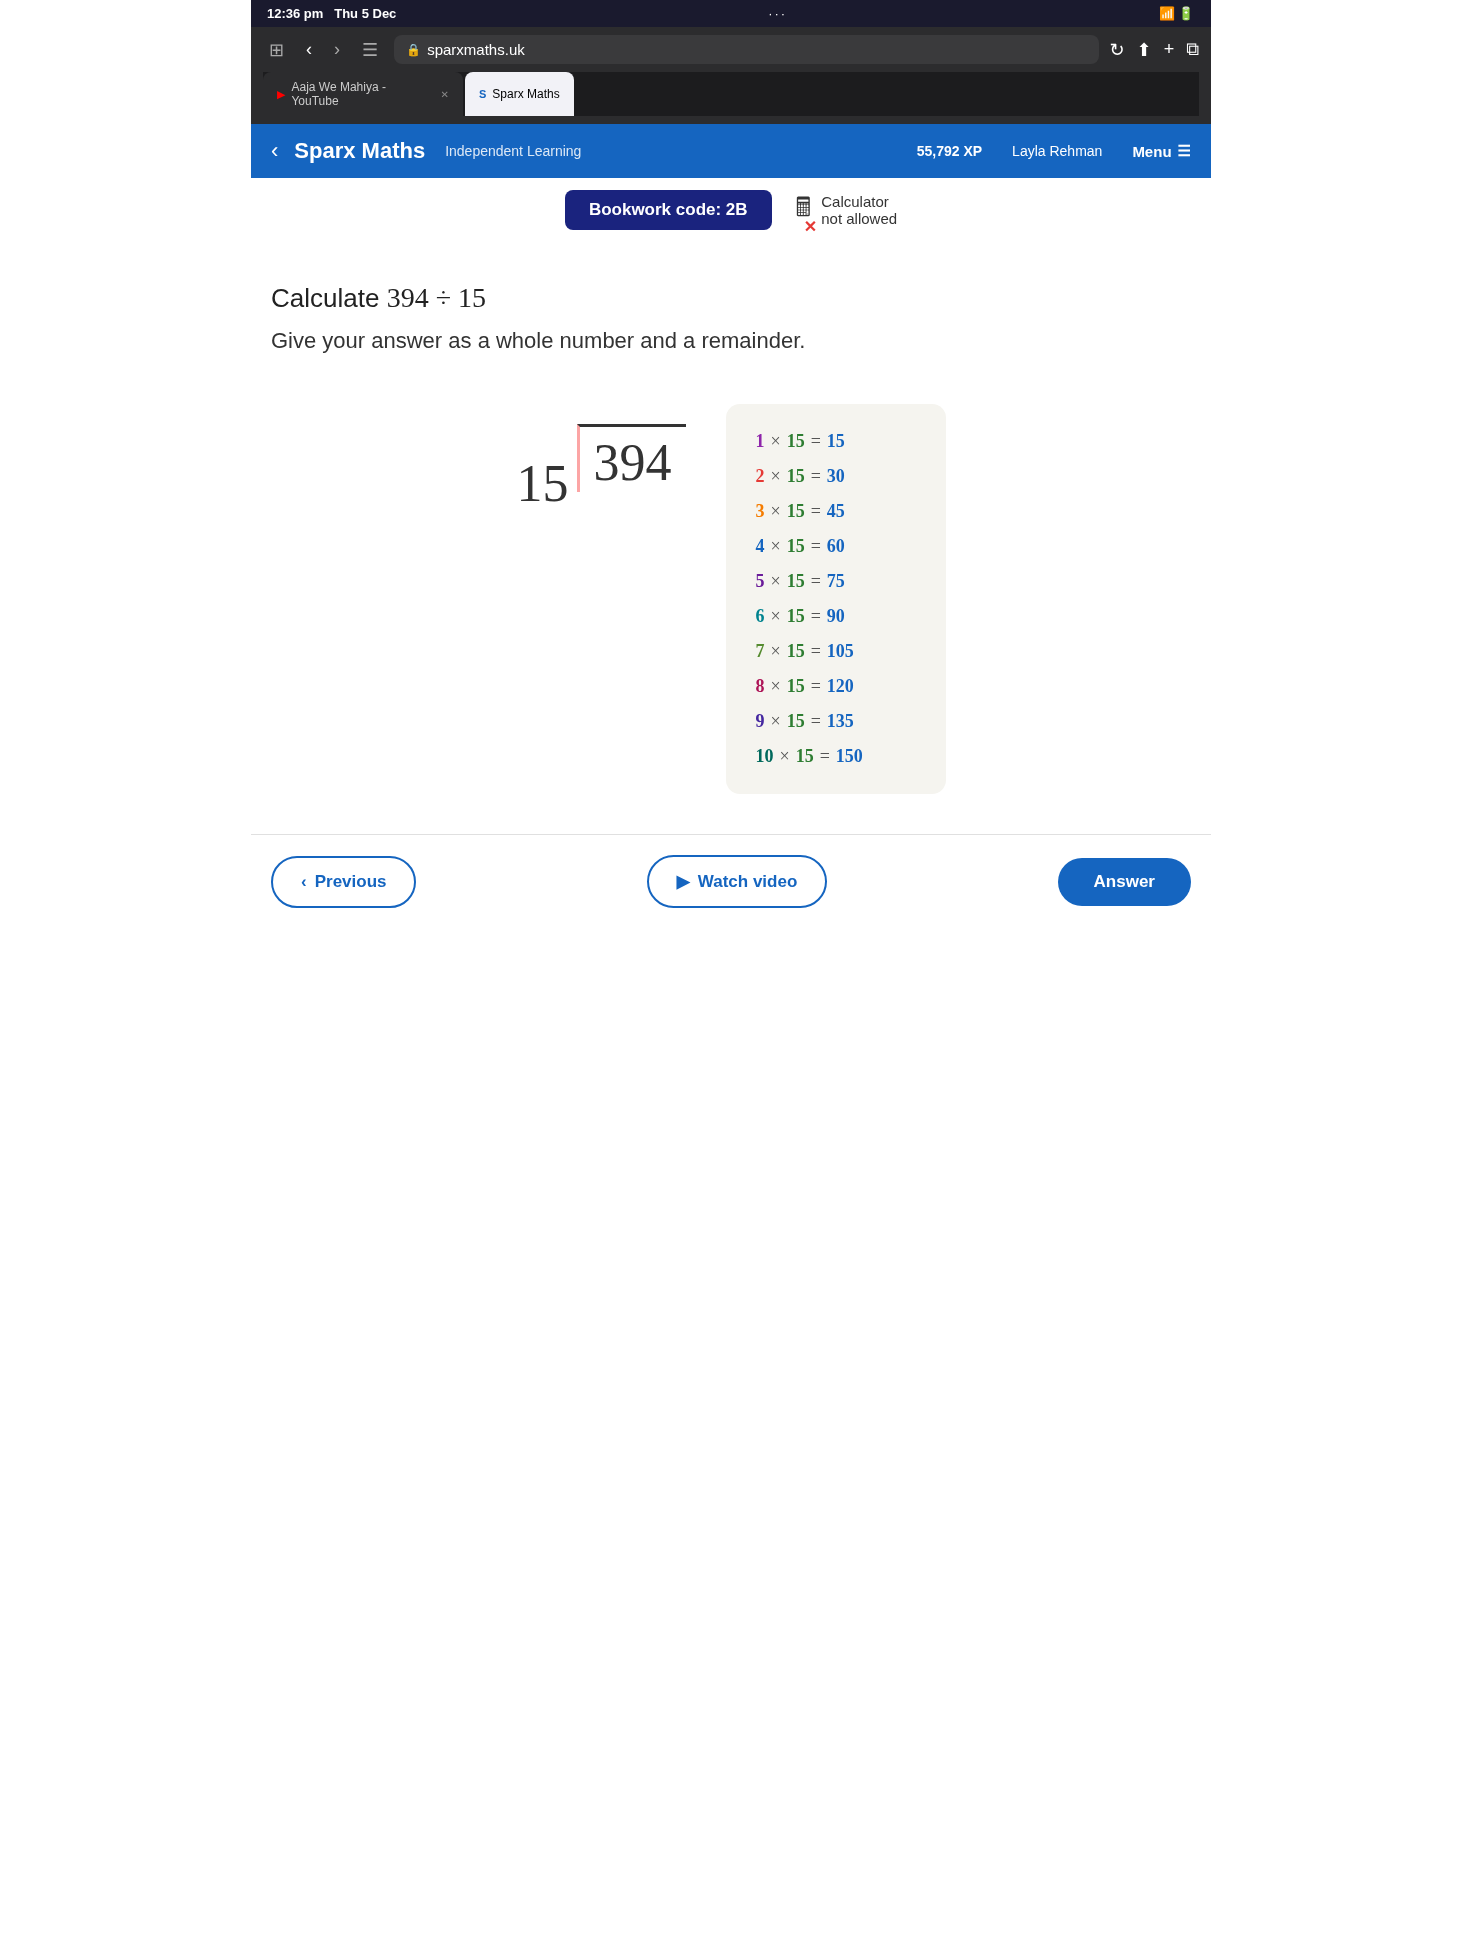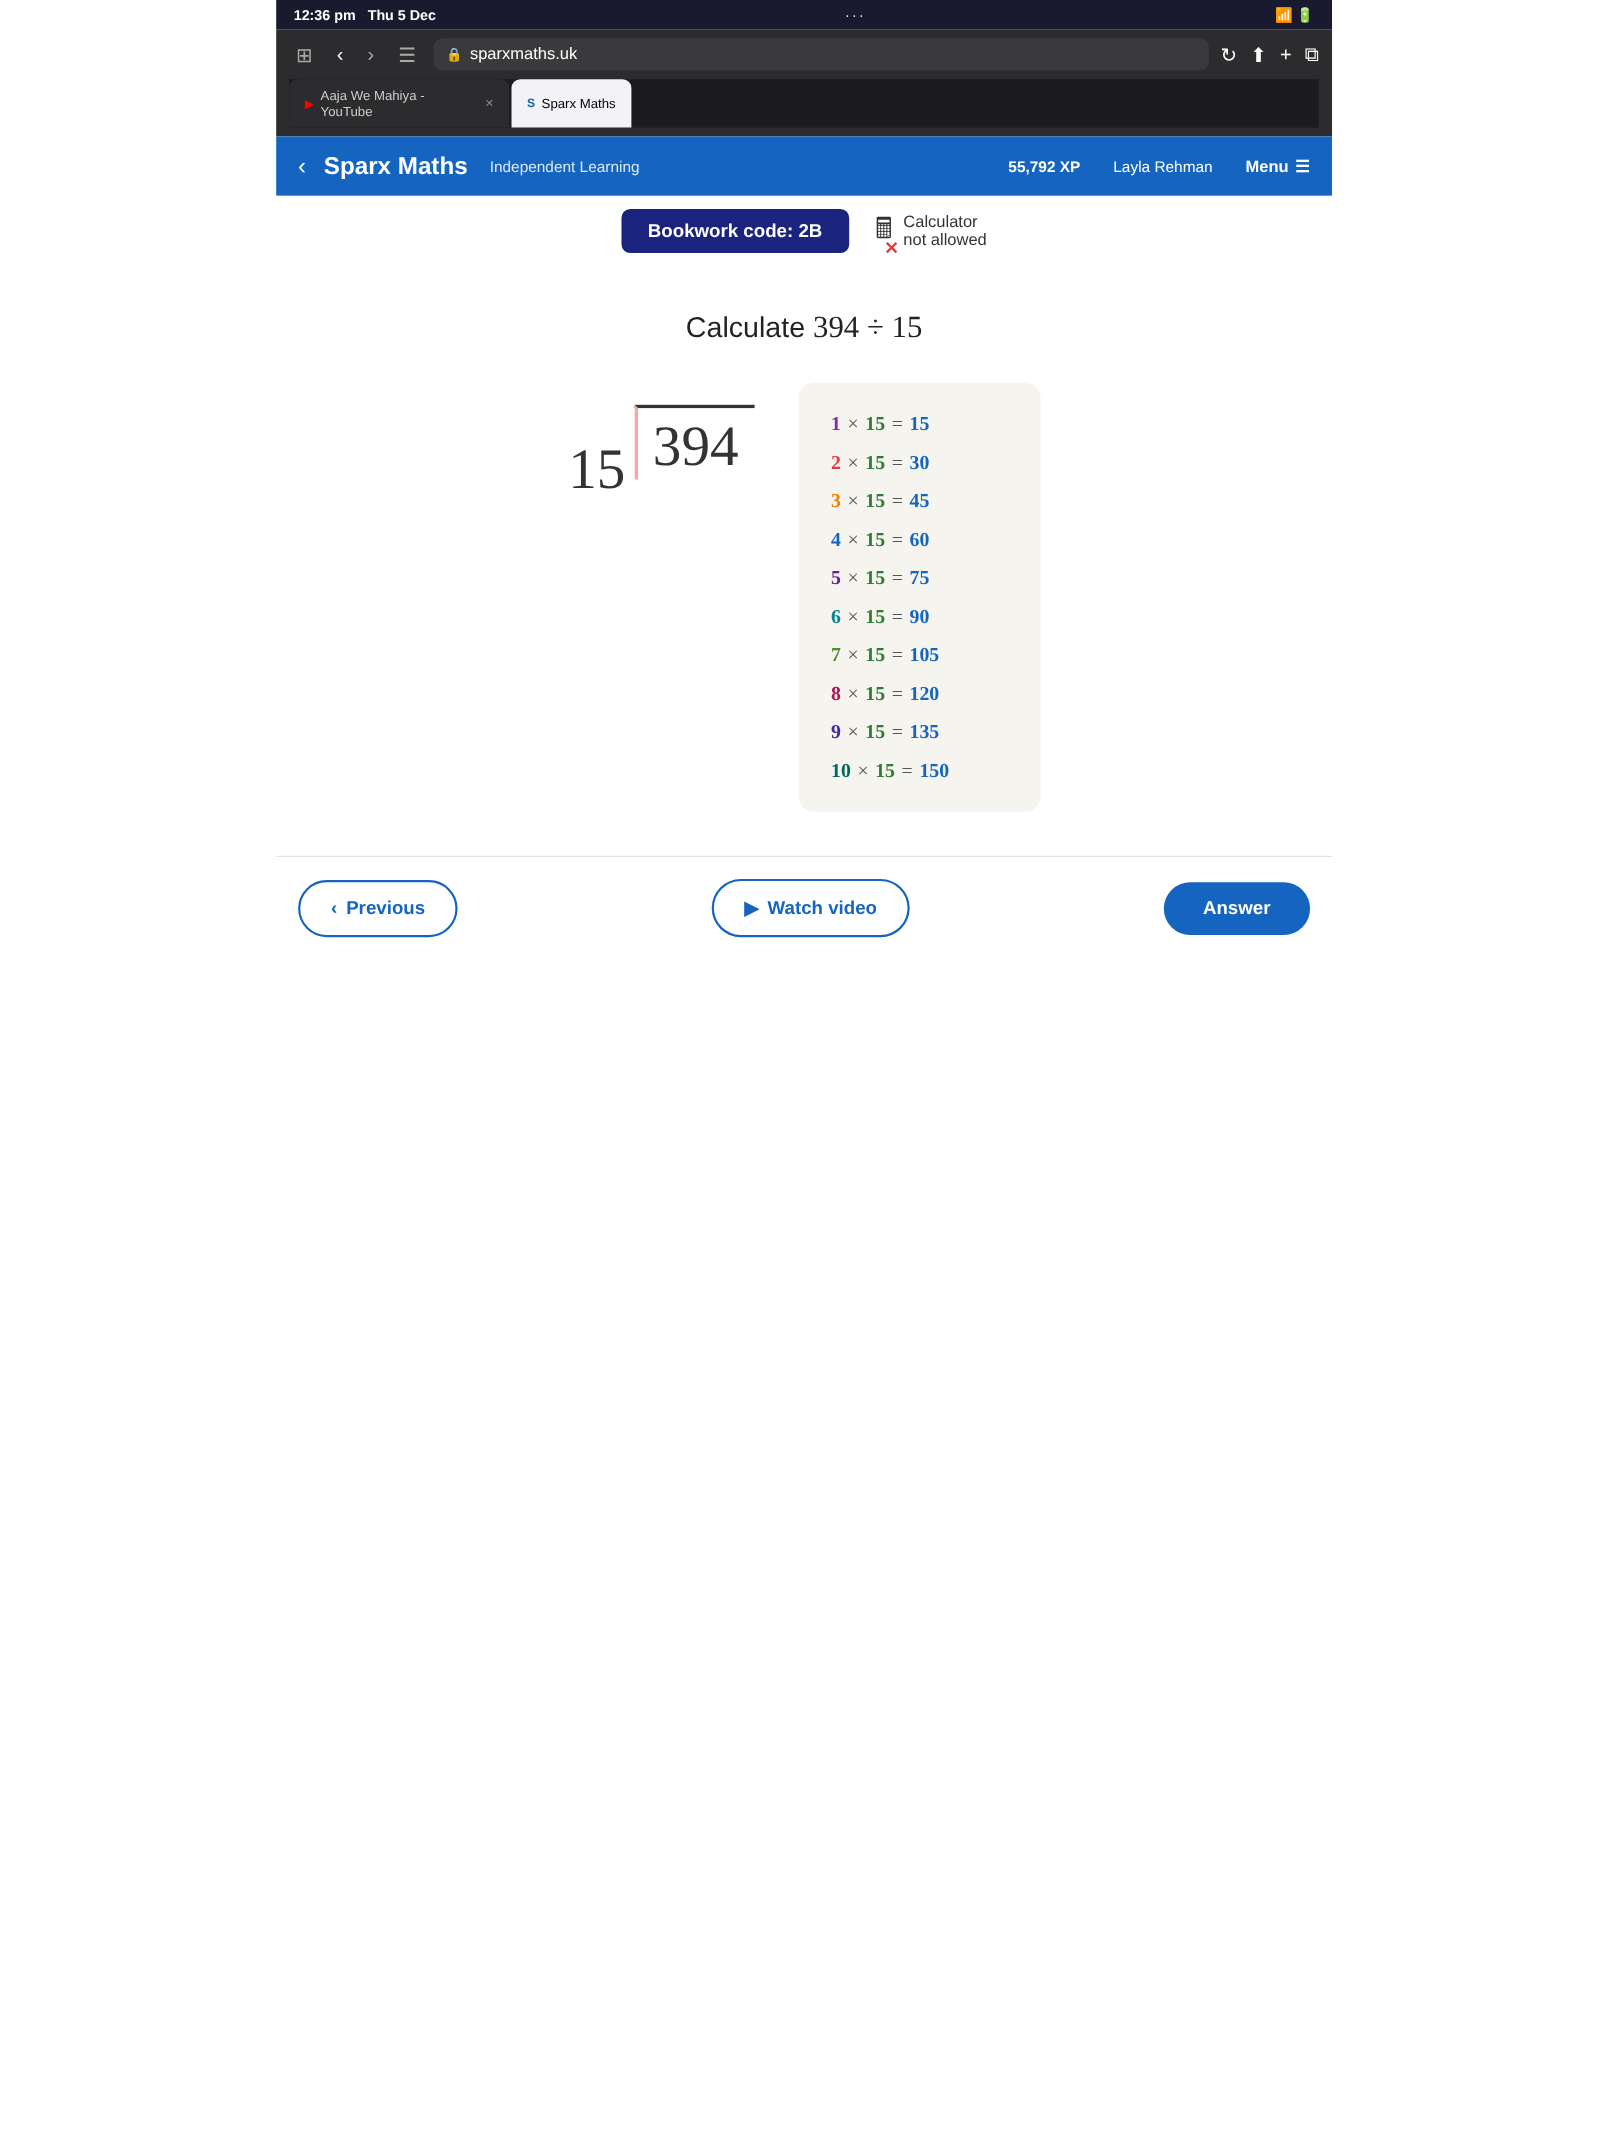--- a/index.html
+++ b/index.html
@@ -205,21 +205,20 @@
       color: #e53935;
       font-size: 16px;
       font-weight: 900;
       position: absolute;
       bottom: -4px;
       right: -6px;
     }
 
     
     .question-area {
-      text-align: center;
       padding: 30px 20px 10px;
     }
     .question-text {
       font-size: 26px;
       color: #222;
       margin-bottom: 14px;
     }
     .question-subtext {
       font-size: 22px;
       color: #333;
@@ -405,20 +404,21 @@
         <div>Calculator</div>
         <div>not allowed</div>
       </div>
     </div>
   </div>
 
   <div class="question-area">
     <div class="question-text">
       Calculate <span style="font-family:Georgia,serif;font-size:28px;">394 ÷ 15</span>
     </div>
+    <div class="question-subtext">Give your answer as a whole number and a remainder.</div>
   </div>
 
   <div class="visual-area">
 
     <div class="long-division">
       <div class="divisor">15</div>
       <div class="dividend-wrap">394</div>
     </div>
 
     <div class="times-table" id="times-table-container">

